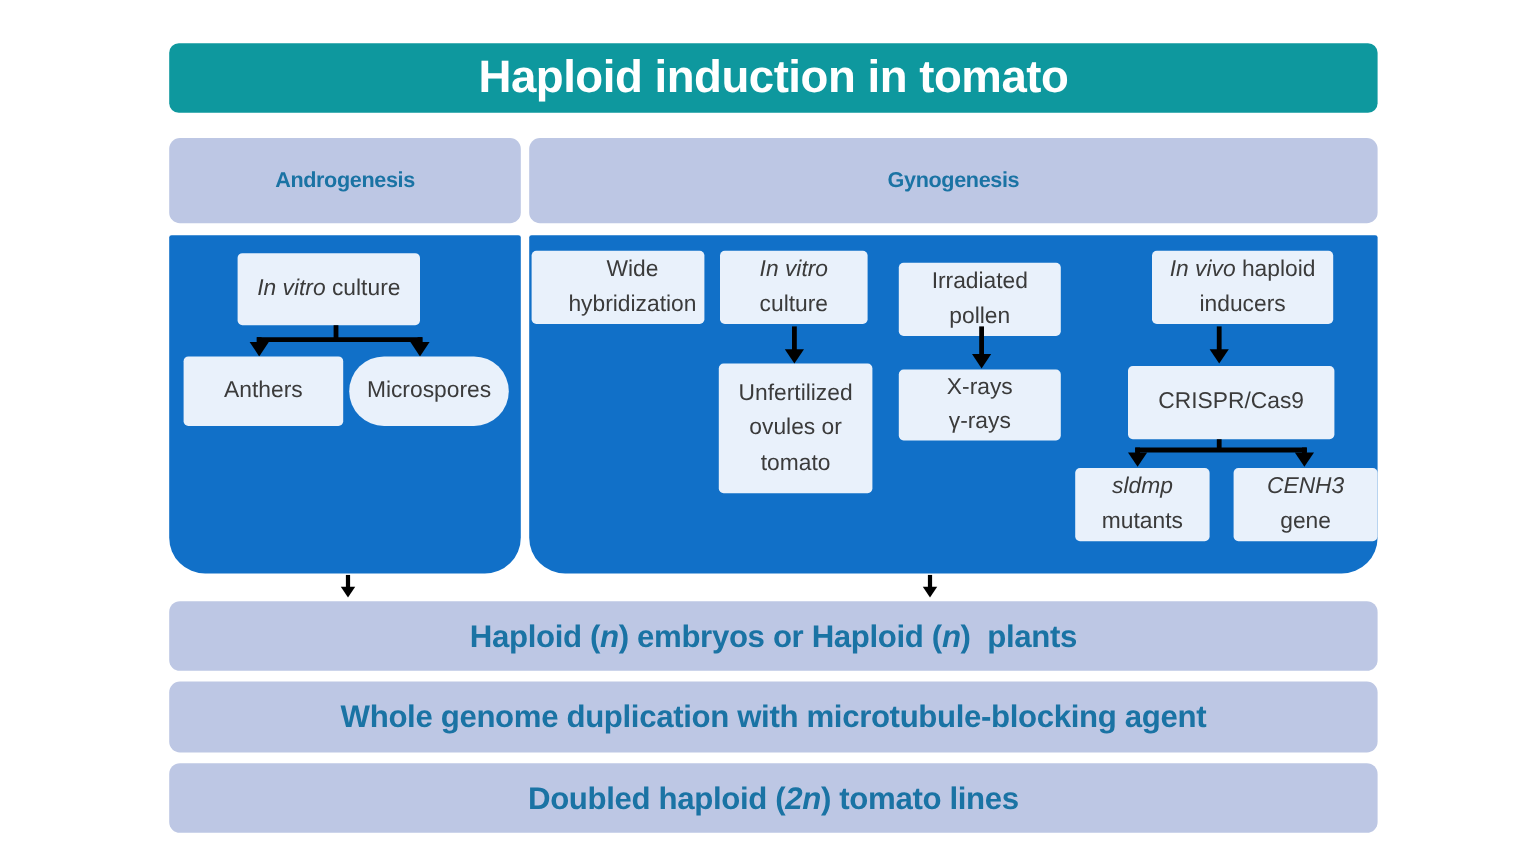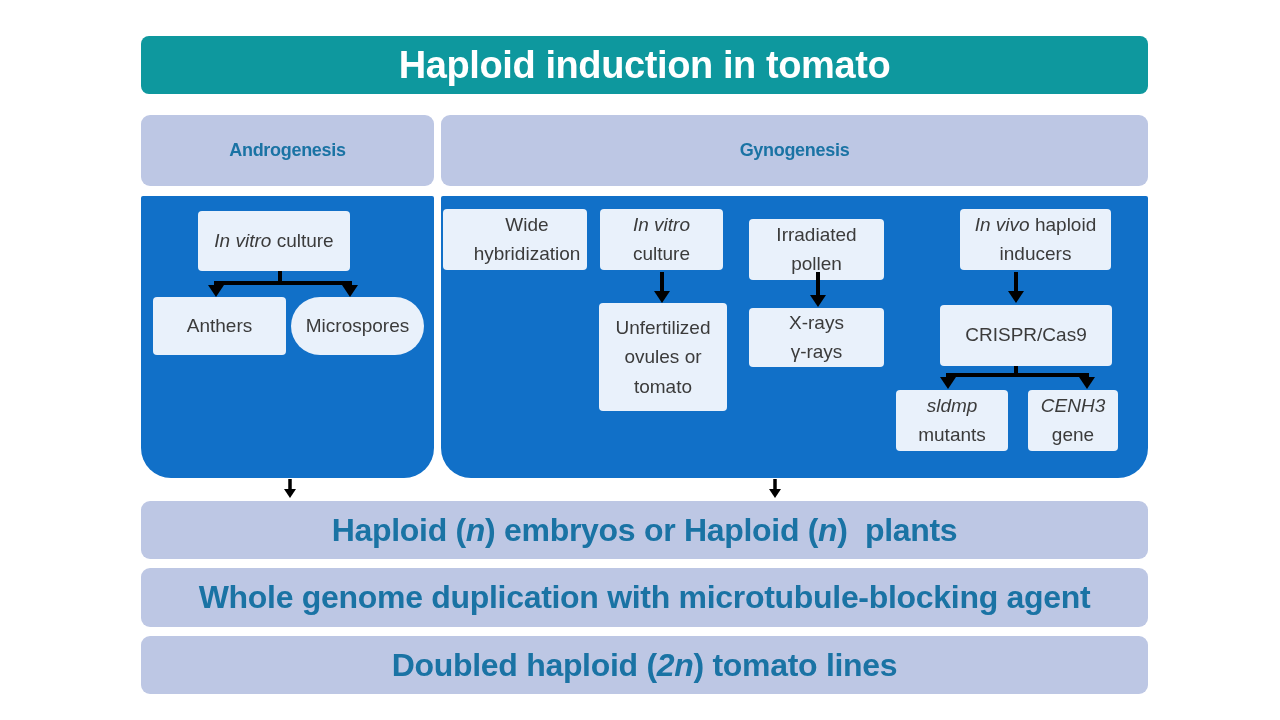--- a/index.html
+++ b/index.html
@@ -37,40 +37,40 @@
   }
   .it{font-style:italic;}
   .conn{position:absolute;left:0;top:0;pointer-events:none;}
   .conn line{stroke:var(--arrow);stroke-width:4;}
   .conn polygon{fill:var(--arrow);}
   .gap-arrow line{stroke:var(--arrow);stroke-width:3.5;}
   .gap-arrow polygon{fill:var(--arrow);}
   .bar{
     left:141px;width:1007px;background:var(--periwinkle);border-radius:9px;
     display:flex;align-items:center;justify-content:center;
-    font-weight:bold;font-size:32px;color:var(--headtext);
+    font-weight:bold;font-size:26px;color:var(--headtext);
     letter-spacing:-0.3px;white-space:pre-wrap;
   }
   .bar1{top:501px;height:58px;}
   .bar2{top:568px;height:59px;}
   .bar3{top:636px;height:58px;}
   
   .n-avitro{left:57px;top:15px;width:152px;height:60px;}
   .n-anthers{left:12px;top:101px;width:133px;height:58px;}
   .n-micro{left:150px;top:101px;width:133px;height:58px;border-radius:29px;}
   
   .n-widehyb{left:2px;top:13px;width:144px;height:61px;padding-left:26px;}
   .n-gvitro{left:159px;top:13px;width:123px;height:61px;}
   .n-unfert{left:158px;top:107px;width:128px;height:108px;line-height:1.55;}
   .n-irr{left:308px;top:23px;width:135px;height:61px;}
   .n-xray{left:308px;top:112px;width:135px;height:59px;}
   .n-invivo{left:499px;top:13px;width:151px;height:61px;margin-left:20px;}
   .n-crispr{left:499px;top:109px;width:172px;height:61px;}
   .n-sldmp{left:455px;top:194px;width:112px;height:61px;}
-  .n-cenh3{left:587px;top:194px;width:90px;height:61px;}
+  .n-cenh3{left:587px;top:194px;width:120px;height:61px;}
 </style>
 </head>
 <body>
 
 <div class="abs banner">
   <span class="t">Haploid induction in tomato</span>
 </div>
 
 <div class="abs hdr hdr-andro">Androgenesis</div>
 <div class="abs hdr hdr-gyno">Gynogenesis</div>

